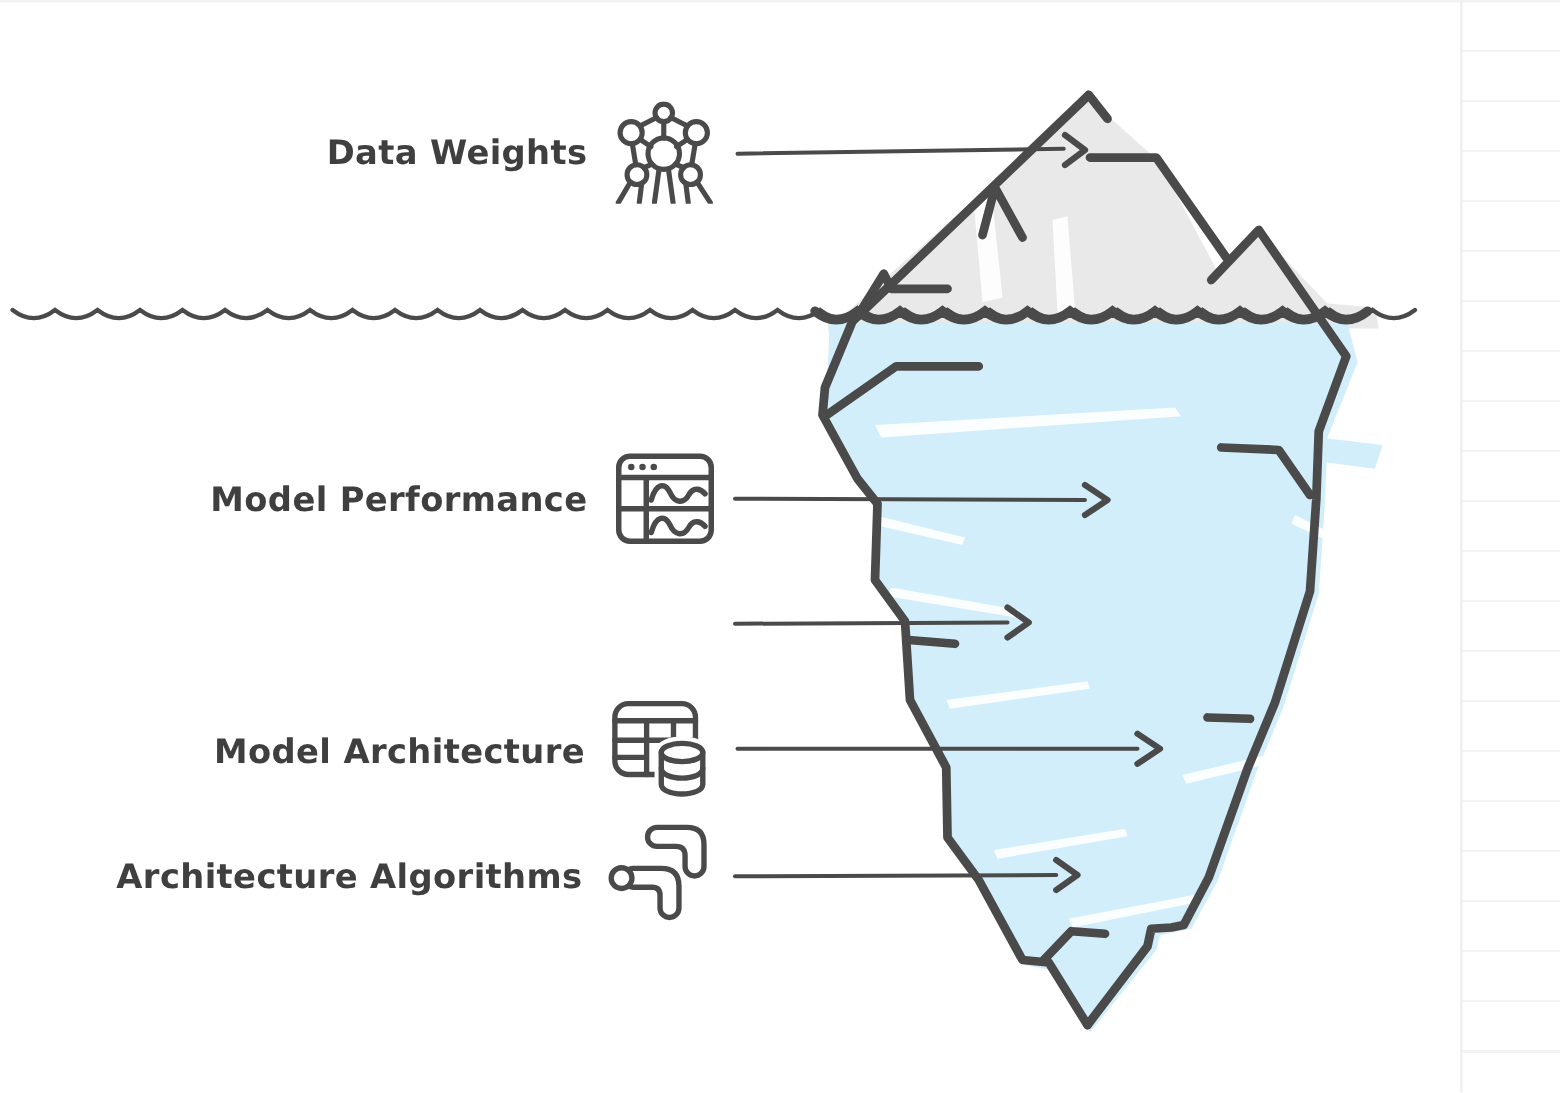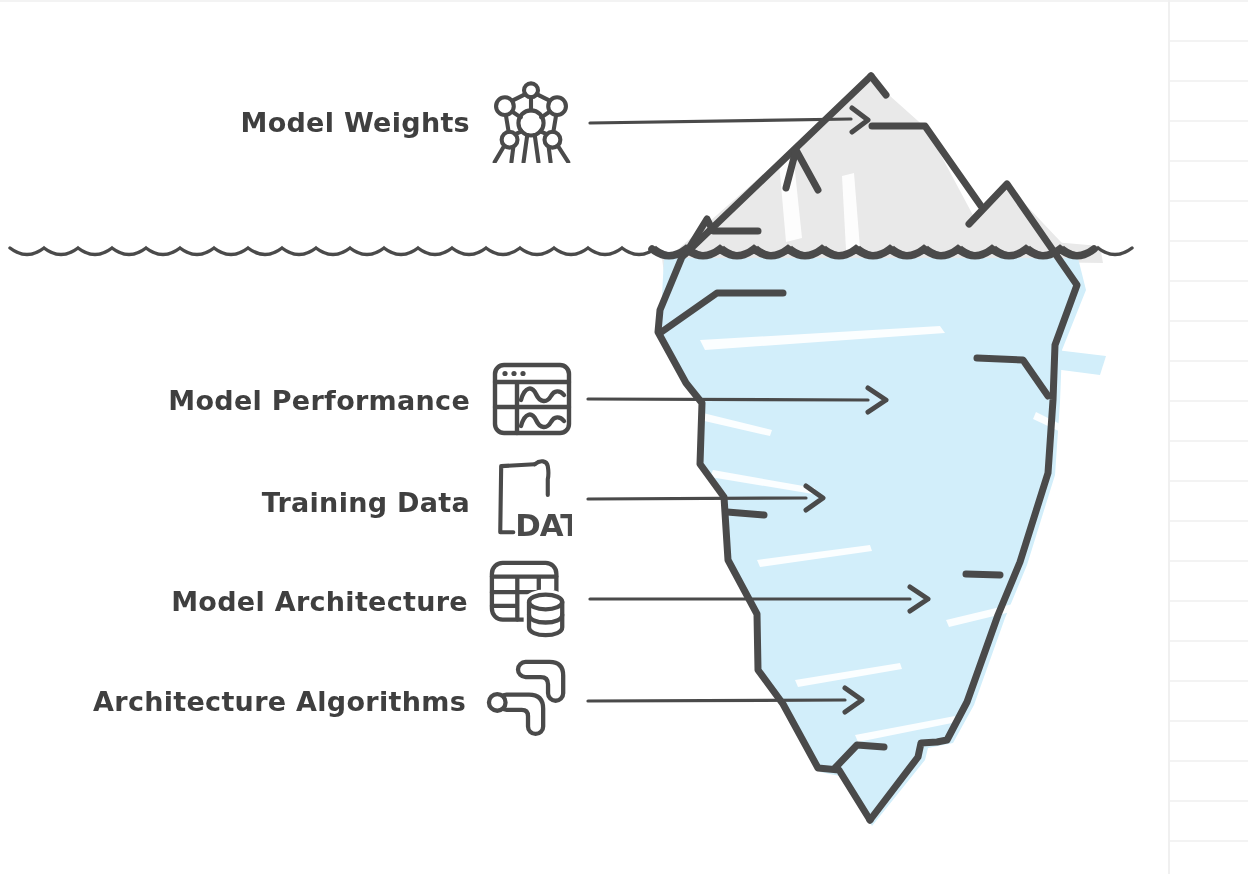--- a/index.html
+++ b/index.html
@@ -114,21 +114,21 @@
         <path class="arrow-head" d="M 910,587 L 928,599 L 910,611"></path>
       </g>
       <g>
         <path class="arrow-line" d="M 588,701 L 845,700"></path>
         <path class="arrow-head" d="M 845,688 L 862,700 L 845,712"></path>
       </g>
     </g>
   </svg>
 
   <div class="label-row" style="top:80px;height:84px;">
-    <span class="label-text">Model Weights</span>
+    <span class="label-text">Data Weights</span>
     <svg class="icon" width="82" height="82" viewBox="0 0 88 88">
       <path class="st" d="M 38,14 L 24,21 M 50,14 L 64,21 M 44,17.5 L 44,31.5 M 24,33 L 33,39 M 64,33 L 55,39 M 17,36.5 L 20,54.5 M 71,36.5 L 68,54.5 M 34,54 L 27,57 M 54,54 L 61,57"></path>
       <path class="st" d="M 15,70 L 5,87 M 25,71 L 23,87 M 40,58 L 36,87 M 48,58 L 52,87 M 63,71 L 65,87 M 73,70 L 84,87"></path>
       <circle class="st" cx="44" cy="10" r="7.5" fill="#fff"></circle>
       <circle class="st" cx="16" cy="27" r="9.5" fill="#fff"></circle>
       <circle class="st" cx="72" cy="27" r="9.5" fill="#fff"></circle>
       <circle class="st" cx="44" cy="45" r="13.5" fill="#fff"></circle>
       <circle class="st" cx="21" cy="63" r="8.5" fill="#fff"></circle>
       <circle class="st" cx="67" cy="63" r="8.5" fill="#fff"></circle>
     </svg>
@@ -140,28 +140,20 @@
       <rect class="st" x="3" y="4" width="74" height="68" rx="9"></rect>
       <path class="st" d="M 3,21 L 77,21 M 25,21 L 25,72 M 3,46 L 77,46"></path>
       <circle class="stf" cx="13" cy="12.5" r="2.6"></circle>
       <circle class="stf" cx="22" cy="12.5" r="2.6"></circle>
       <circle class="stf" cx="31" cy="12.5" r="2.6"></circle>
       <path class="st" d="M 29,39 C 33,25 40,25 44,33 C 48,42 55,42 59,35 C 62,29 68,29 72,34"></path>
       <path class="st" d="M 29,65 C 33,51 40,51 44,59 C 48,68 55,68 59,61 C 62,55 68,55 72,60"></path>
     </svg>
   </div>
 
-  <div class="label-row" style="top:456px;height:92px;">
-    <span class="label-text">Training Data</span>
-    <svg class="icon" width="82" height="92" viewBox="0 0 88 95">
-      <path class="st" d="M 48,7 L 12,9 L 11,80 L 25,80"></path>
-      <path class="st" d="M 48,7 C 54,2 61,3 62,9 C 63,15 63,19 62,23 L 62,40"></path>
-      <text x="27" y="84" font-size="33" letter-spacing="-1">DAT</text>
-    </svg>
-  </div>
 
   <div class="label-row" style="top:558px;height:86px;">
     <span class="label-text">Model Architecture</span>
     <svg class="icon" width="84" height="86" viewBox="0 0 86 86">
       <rect class="st" x="4" y="4" width="66" height="58" rx="11"></rect>
       <path class="st" d="M 4,18 L 70,18 M 30,18 L 30,62 M 52,18 L 52,36 M 4,34 L 70,34 M 4,48 L 30,48"></path>
       <g>
         <path class="halo" d="M 42,44 V 70 C 42,75 50,78 59,78 C 68,78 76,75 76,70 V 44"></path>
         <ellipse class="halo" cx="59" cy="44" rx="17" ry="7.5"></ellipse>
         <ellipse class="st" cx="59" cy="44" rx="17" ry="7.5" fill="#fff"></ellipse>

